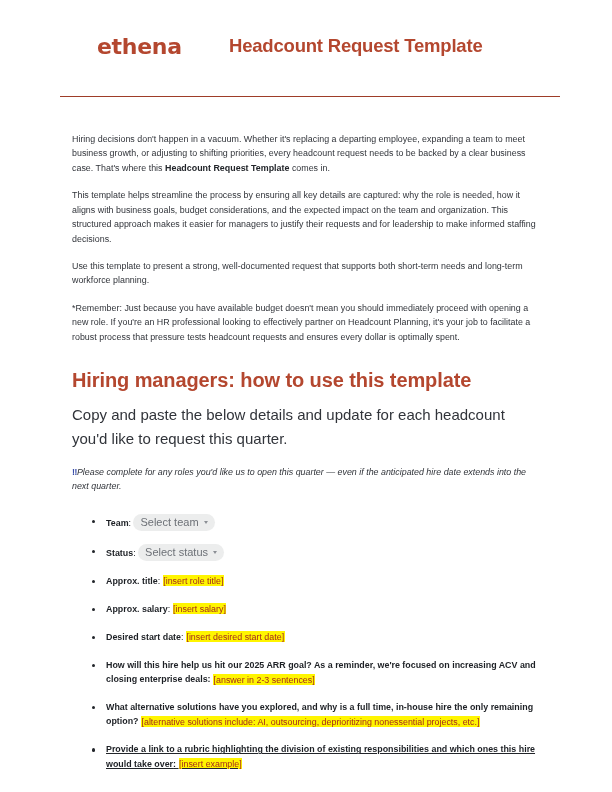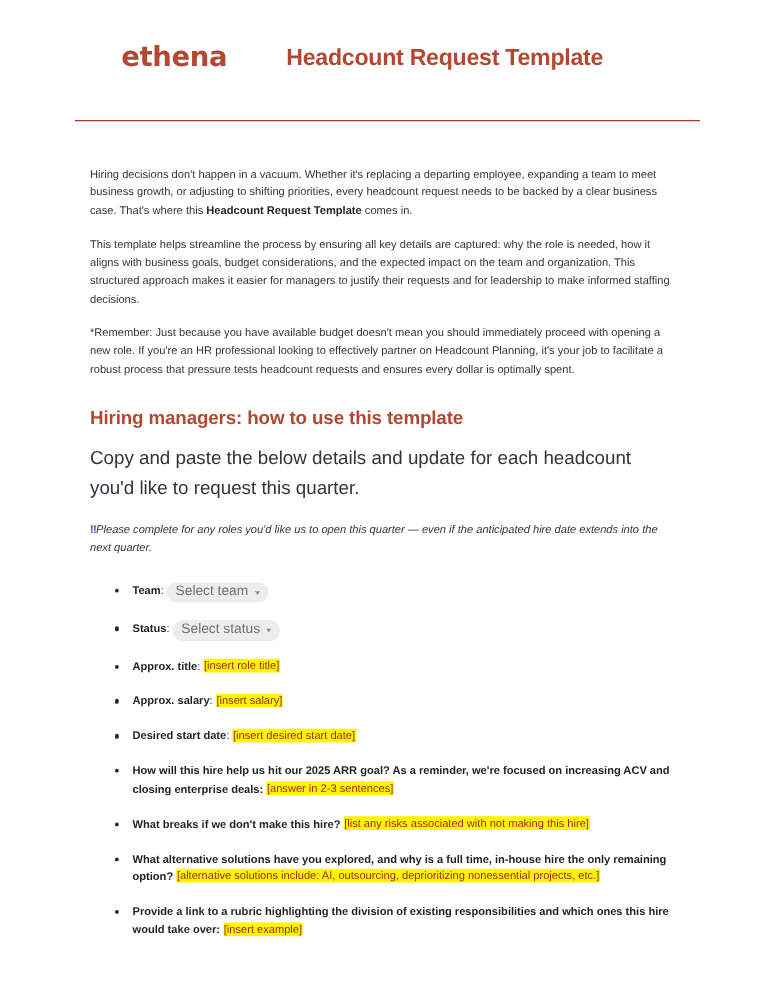--- a/index.html
+++ b/index.html
@@ -77,21 +77,21 @@
     line-height: 1.62;
     color: #31343a;
     letter-spacing: 0.01px;
   }
   p.body-para:last-of-type { margin-bottom: 0; }
 
   .bold-inline { font-weight: 700; color: #22252a; }
 
   h2.section-heading {
     margin: 23px 0 10px 0;
-    font-size: 15px;
+    font-size: 20px;
     font-weight: 700;
     color: #b4472f;
     letter-spacing: -0.1px;
     line-height: 1.3;
   }
 
   p.instruction {
     margin: 0 0 13px 0;
     font-size: 15px;
     line-height: 1.62;
@@ -120,21 +120,21 @@
     list-style: none;
   }
   ul.field-list > li {
     position: relative;
     margin: 0 0 13.5px 0;
     padding-left: 14px;
     font-size: 8.9px;
     line-height: 1.62;
     color: #22252a;
   }
-  ul.field-list > li:last-child { margin-bottom: 0; }
+  ul.field-list > li:last-child { margin-bottom: 0; text-decoration: underline; }
   ul.field-list > li::before {
     content: "";
     position: absolute;
     left: 0;
     top: 6px;
     width: 3.2px;
     height: 3.2px;
     border-radius: 50%;
     background: #22252a;
   }
@@ -190,20 +190,21 @@
     <div class="doc-title">Headcount Request Template</div>
     <div class="header-rule"></div>
   </div>
 
   <div class="content">
 
     <p class="body-para"><span>Hiring decisions don't happen in a vacuum. Whether it's replacing a departing employee, expanding a team to meet business growth, or adjusting to shifting priorities, every headcount request needs to be backed by a clear business case. That's where this </span><span class="bold-inline">Headcount Request Template</span><span> comes in.</span></p>
 
     <p class="body-para">This template helps streamline the process by ensuring all key details are captured: why the role is needed, how it aligns with business goals, budget considerations, and the expected impact on the team and organization. This structured approach makes it easier for managers to justify their requests and for leadership to make informed staffing decisions.</p>
 
+    <p class="body-para">Use this template to present a strong, well-documented request that supports both short-term needs and long-term workforce planning.</p>
 
     <p class="body-para">*Remember: Just because you have available budget doesn't mean you should immediately proceed with opening a new role. If you're an HR professional looking to effectively partner on Headcount Planning, it's your job to facilitate a robust process that pressure tests headcount requests and ensures every dollar is optimally spent.</p>
 
     <h2 class="section-heading">Hiring managers: how to use this template</h2>
 
     <p class="instruction">Copy and paste the below details and update for each headcount you'd like to request this quarter.</p>
 
     <p class="note"><span class="note-bang">‼</span><span>Please complete for any roles you'd like us to open this quarter — even if the anticipated hire date extends into the next quarter.</span></p>
 
     <ul class="field-list">
@@ -237,24 +238,20 @@
       <li>
         <span class="f-label">Desired start date</span><span>:</span>
         <span class="hl">[insert desired start date]</span>
       </li>
 
       <li>
         <span class="f-label">How will this hire help us hit our 2025 ARR goal? As a reminder, we're focused on increasing ACV and closing enterprise deals</span><span class="f-label">:</span>
         <span class="hl">[answer in 2-3 sentences]</span>
       </li>
 
-      <li>
-        <span class="f-label">What breaks if we don't make this hire?</span><span class="f-label"></span>
-        <span class="hl">[list any risks associated with not making this hire]</span>
-      </li>
 
       <li>
         <span class="f-label">What alternative solutions have you explored, and why is a full time, in-house hire the only remaining option?</span><span class="f-label"></span>
         <span class="hl">[alternative solutions include: AI, outsourcing, deprioritizing nonessential projects, etc.]</span>
       </li>
 
       <li>
         <span class="f-label">Provide a link to a rubric highlighting the division of existing responsibilities and which ones this hire would take over</span><span class="f-label">:</span>
         <span class="hl">[insert example]</span>
       </li>

